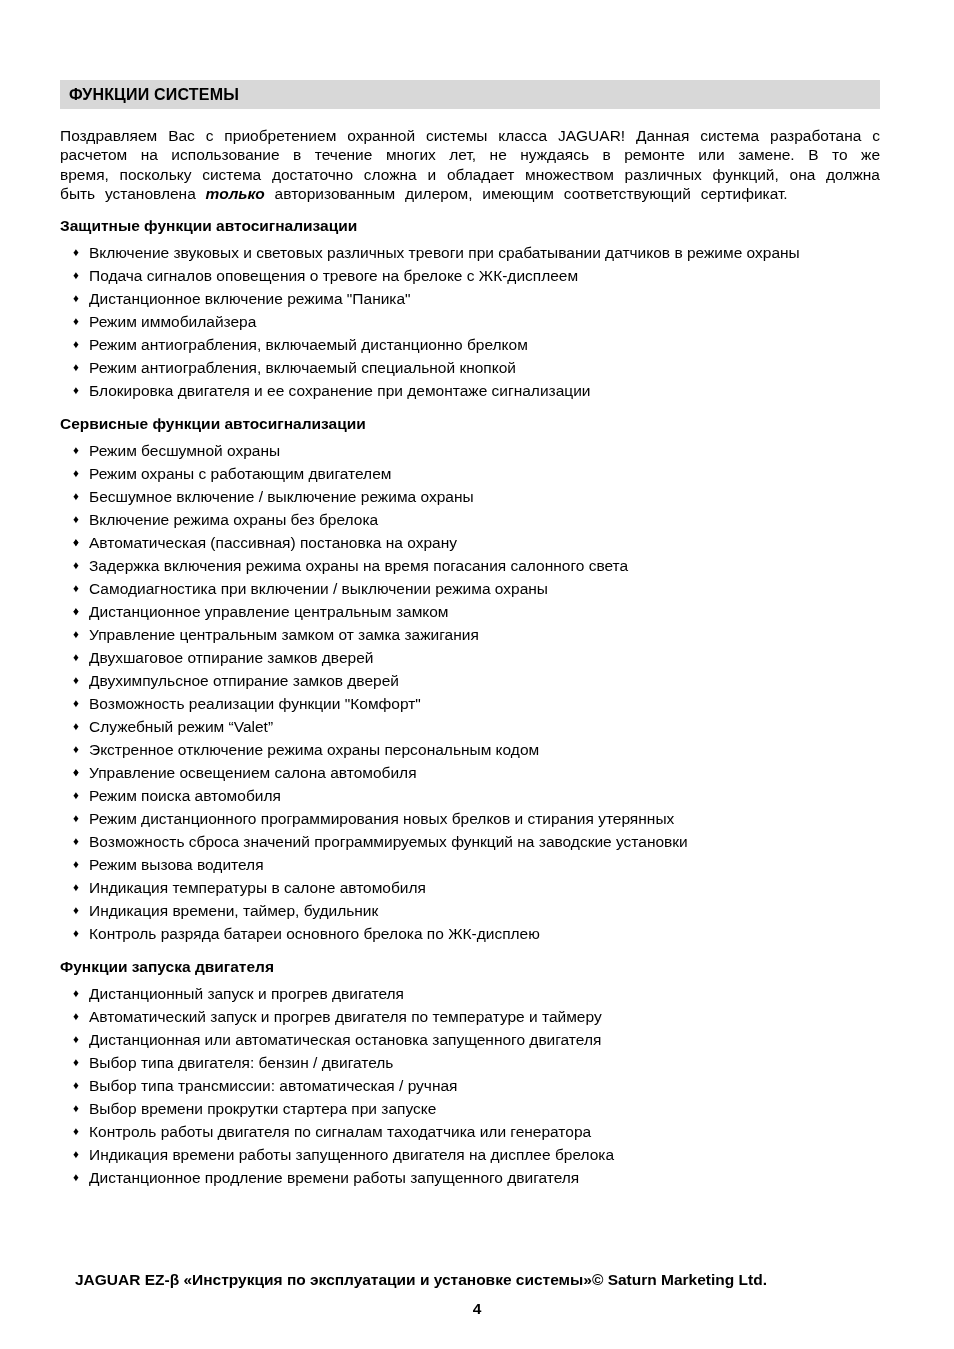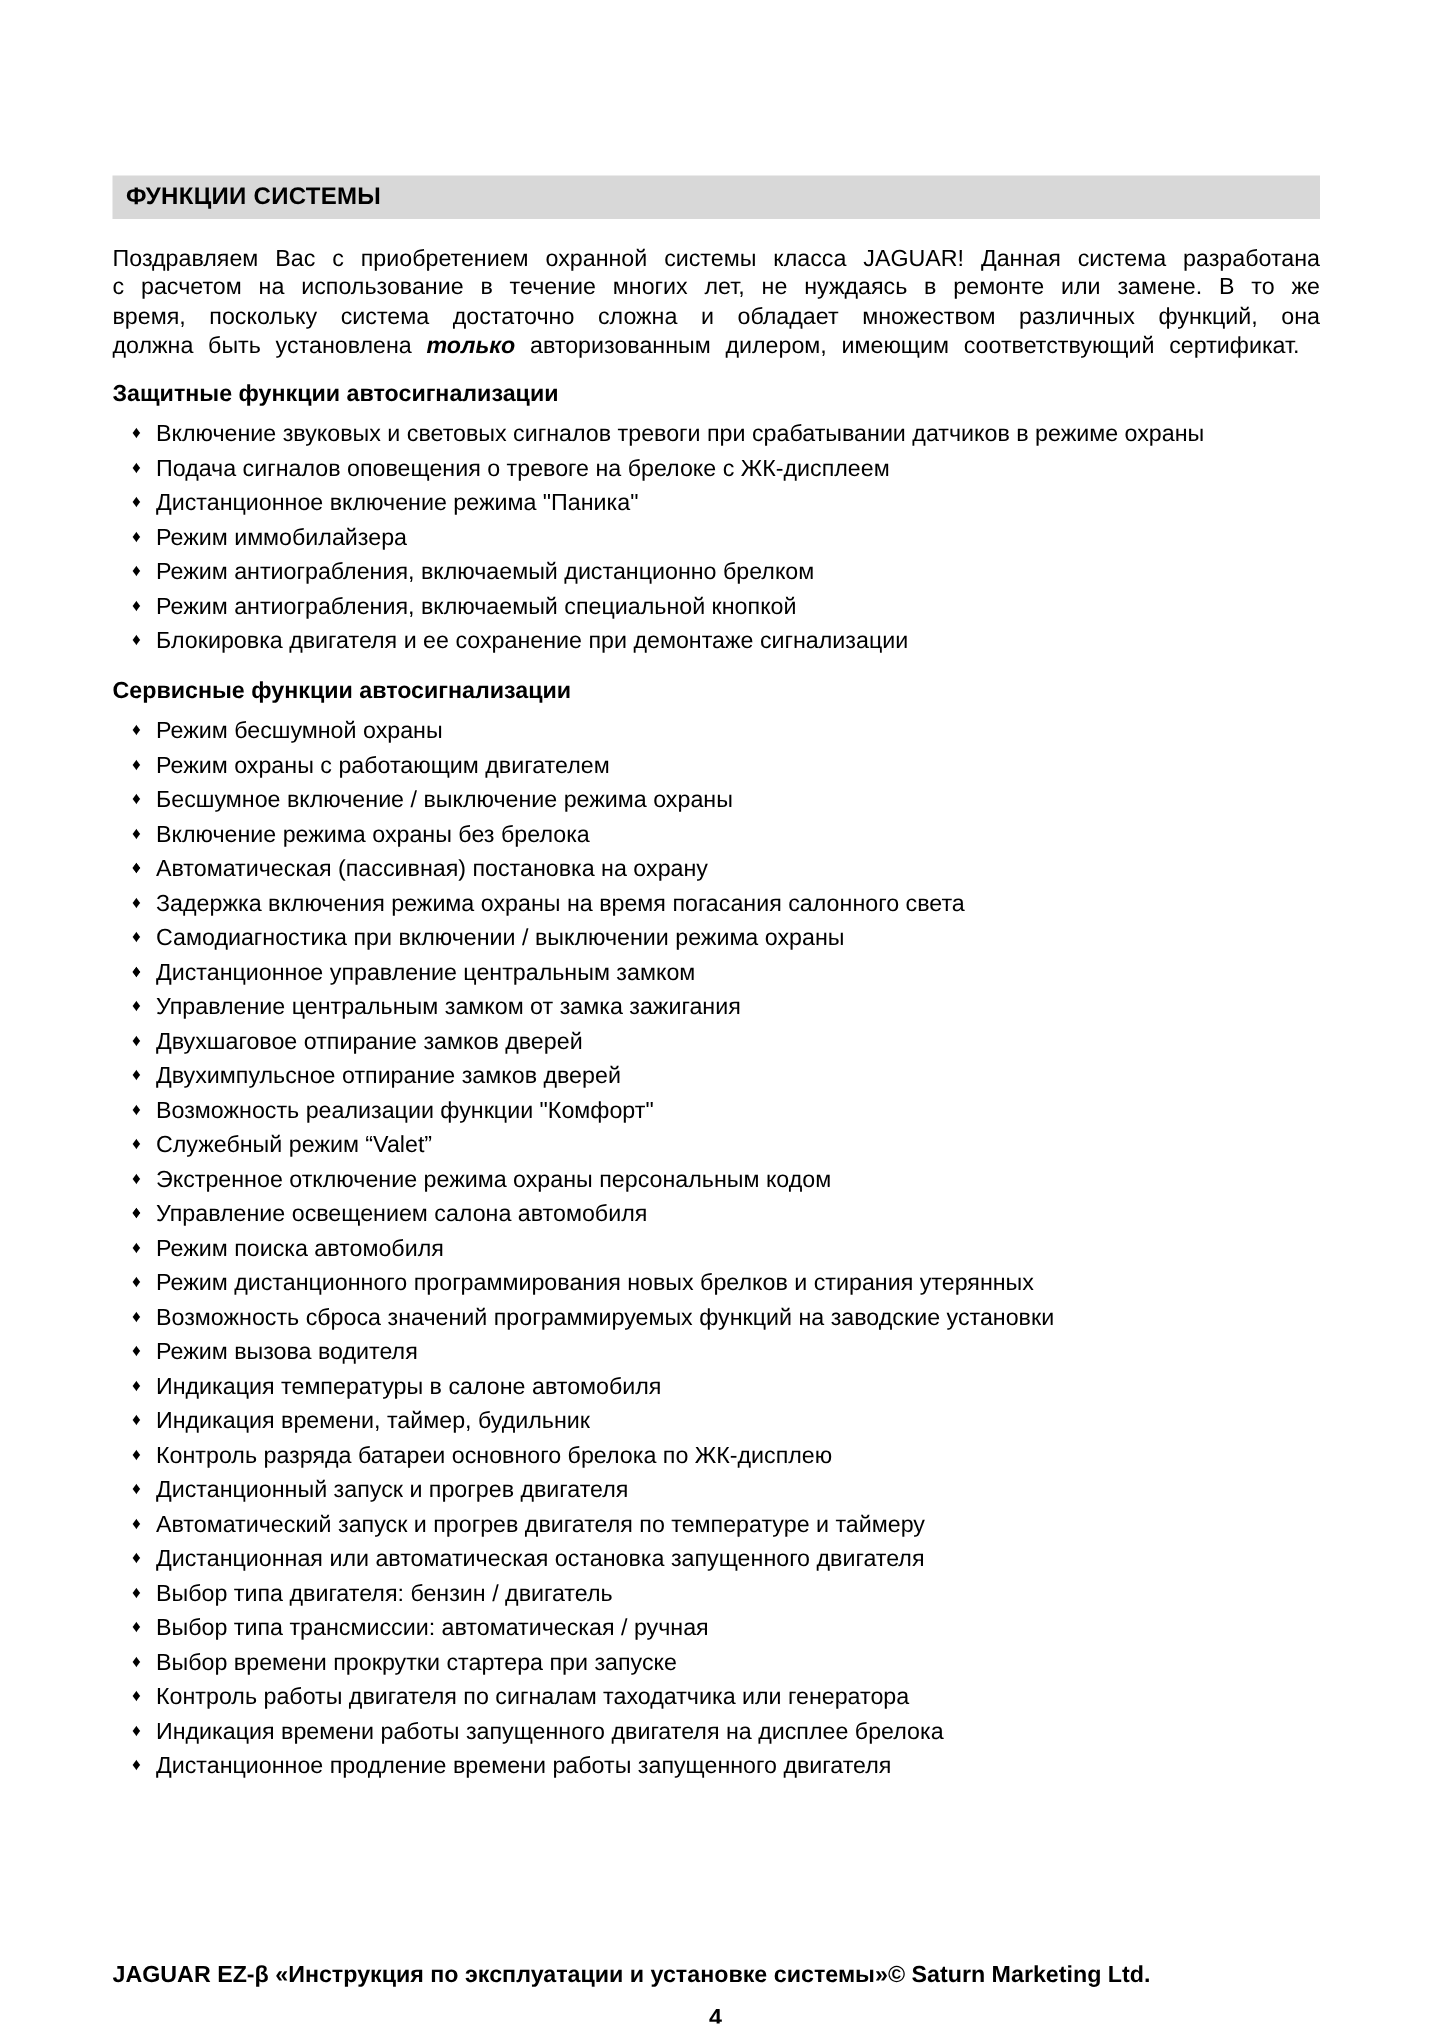--- a/index.html
+++ b/index.html
@@ -11,23 +11,22 @@
     width: 954px;
     height: 1349px;
     position: relative;
     overflow: hidden;
     font-family: "Liberation Sans", sans-serif;
     color: #000000;
   }
   .page {
     position: absolute;
     inset: 0;
-    padding: 80px 74px 0 75px;
+    padding: 80px 74px 0 60px;
     box-sizing: border-box;
-    margin-top: 37px;
   }
   .title-bar {
     height: 29px;
     line-height: 29px;
     padding-left: 9px;
     font-size: 16px;
     font-weight: bold;
     letter-spacing: 0.2px;
   }
   .intro {
@@ -93,21 +92,21 @@
   <div class="title-bar" style="background: rgb(216, 216, 216);">
     <span>ФУНКЦИИ СИСТЕМЫ</span>
   </div>
 
   <p class="intro"><span>Поздравляем Вас с приобретением охранной системы класса JAGUAR! Данная система разработана с расчетом на использование в течение многих лет, не нуждаясь в ремонте или замене. В то же время, поскольку система достаточно сложна и обладает множеством различных функций, она должна быть установлена </span><span class="em">только</span><span> авторизованным дилером, имеющим соответствующий сертификат.</span></p>
 
   <main>
   <section class="doc-section">
     <h2 class="section-heading">Защитные функции автосигнализации</h2>
     <ul class="bullet-list">
-          <li><span class="bullet">♦</span><span class="item-text">Включение звуковых и световых сигналов тревоги при срабатывании датчиков в режиме охраны</span></li>
+          <li><span class="bullet">♦</span><span class="item-text">Включение звуковых и световых различных тревоги при срабатывании датчиков в режиме охраны</span></li>
           <li><span class="bullet">♦</span><span class="item-text">Подача сигналов оповещения о тревоге на брелоке с ЖК-дисплеем</span></li>
           <li><span class="bullet">♦</span><span class="item-text">Дистанционное включение режима "Паника"</span></li>
           <li><span class="bullet">♦</span><span class="item-text">Режим иммобилайзера</span></li>
           <li><span class="bullet">♦</span><span class="item-text">Режим антиограбления, включаемый дистанционно брелком</span></li>
           <li><span class="bullet">♦</span><span class="item-text">Режим антиограбления, включаемый специальной кнопкой</span></li>
           <li><span class="bullet">♦</span><span class="item-text">Блокировка двигателя и ее сохранение при демонтаже сигнализации</span></li>
         </ul>
   </section>
 
   <section class="doc-section">
@@ -135,20 +134,21 @@
           <li><span class="bullet">♦</span><span class="item-text">Режим дистанционного программирования новых брелков и стирания утерянных</span></li>
           <li><span class="bullet">♦</span><span class="item-text">Возможность сброса значений программируемых функций на заводские установки</span></li>
           <li><span class="bullet">♦</span><span class="item-text">Режим вызова водителя</span></li>
           <li><span class="bullet">♦</span><span class="item-text">Индикация температуры в салоне автомобиля</span></li>
           <li><span class="bullet">♦</span><span class="item-text">Индикация времени, таймер, будильник</span></li>
           <li><span class="bullet">♦</span><span class="item-text">Контроль разряда батареи основного брелока по ЖК-дисплею</span></li>
         </ul>
   </section>
 
   <section class="doc-section">
+    <h2 class="section-heading">Функции запуска двигателя</h2>
     <ul class="bullet-list">
           <li><span class="bullet">♦</span><span class="item-text">Дистанционный запуск и прогрев двигателя</span></li>
           <li><span class="bullet">♦</span><span class="item-text">Автоматический запуск и прогрев двигателя по температуре и таймеру</span></li>
           <li><span class="bullet">♦</span><span class="item-text">Дистанционная или автоматическая остановка запущенного двигателя</span></li>
           <li><span class="bullet">♦</span><span class="item-text">Выбор типа двигателя: бензин / двигатель</span></li>
           <li><span class="bullet">♦</span><span class="item-text">Выбор типа трансмиссии: автоматическая / ручная</span></li>
           <li><span class="bullet">♦</span><span class="item-text">Выбор времени прокрутки стартера при запуске</span></li>
           <li><span class="bullet">♦</span><span class="item-text">Контроль работы двигателя по сигналам таходатчика или генератора</span></li>
           <li><span class="bullet">♦</span><span class="item-text">Индикация времени работы запущенного двигателя на дисплее брелока</span></li>
           <li><span class="bullet">♦</span><span class="item-text">Дистанционное продление времени работы запущенного двигателя</span></li>

